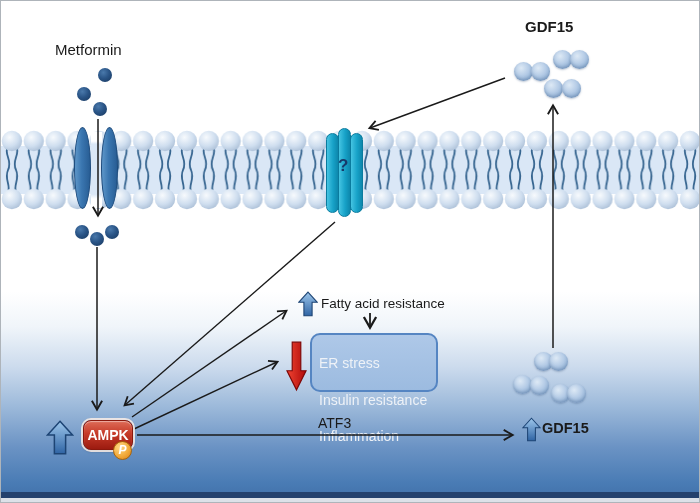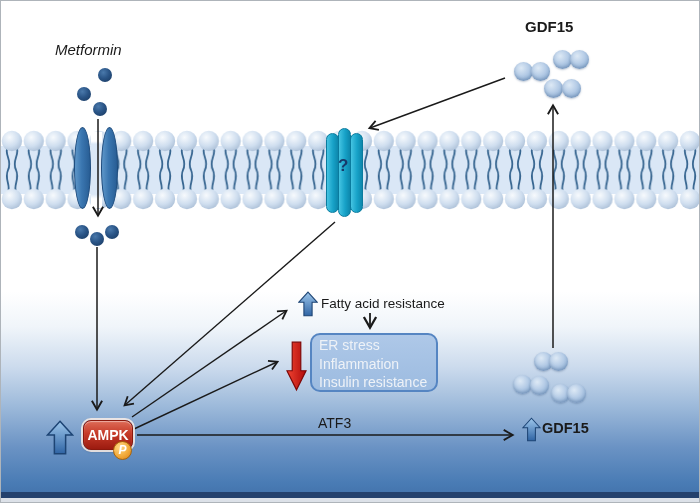--- a/index.html
+++ b/index.html
@@ -13,21 +13,21 @@
     background:linear-gradient(180deg,
       #ffffff 0%, #ffffff 58%,
       #f0f5fa 65%, #ccdbed 73%,
       #9cb9da 81%, #6b93c4 89%,
       #4a7cb5 96%, #3f6fa8 100%);
   }
   .bottom-navy{position:absolute;left:0;right:0;top:491px;height:6px;background:#24416d;}
   .bottom-strip{position:absolute;left:0;right:0;top:497px;height:6px;background:#dce1e8;}
 
   .lbl{position:absolute;color:#1a1a1a;white-space:nowrap;}
-  .metformin{left:54px;top:40px;font-size:15px;font-style:italic;}
+  .metformin{left:54px;top:40px;font-size:15px;}
   .gdf15-top{left:524px;top:17px;font-size:15px;font-weight:bold;}
   .fao-label{left:320px;top:295px;font-size:13.5px;}
   .atf3-label{left:317px;top:414px;font-size:14px;font-weight:normal;}
   .gdf15-bottom{left:541px;top:419px;font-size:14.5px;font-weight:bold;}
   .qmark{left:337px;top:155px;font-size:17px;font-weight:bold;color:#173a6a;z-index:6;}
 
   .membrane-svg{position:absolute;left:0;top:129px;z-index:2;}
   .transporter-gap{position:absolute;left:90px;top:131px;width:11px;height:76px;z-index:3;
     background:linear-gradient(180deg,#ffffff 0%,#ffffff 12%,#dae7f6 16%,#dae7f6 82%,#ffffff 88%,#ffffff 100%);}
   .transporter{position:absolute;width:17px;height:82px;border-radius:50%;z-index:4;
@@ -61,21 +61,21 @@
   .arrows-svg{position:absolute;left:0;top:0;z-index:7;pointer-events:none;}
   .blockarrow{position:absolute;z-index:8;}
   .ba-ampk{left:45px;top:419px;}
   .ba-fao{left:297px;top:290px;}
   .ba-gdf15{left:521px;top:416px;}
   .ba-red{left:285px;top:339px;}
 
   .stress-box{position:absolute;left:309px;top:332px;width:128px;height:59px;z-index:6;
     box-sizing:border-box;border-radius:10px;background:linear-gradient(180deg,#aec8e8 0%,#9cbbe0 100%);
     border:2px solid #5585c2;padding:1px 0 0 7px;}
-  .stress-line{font-size:14px;line-height:18.5px;color:#eef2f7;white-space:nowrap;}
+  .stress-line{font-size:14px;line-height:18.5px;color:#eef2f7;white-space:nowrap;margin-top:18px;}
 
   .ampk-badge{position:absolute;left:82px;top:419px;width:50px;height:30px;z-index:9;
     box-sizing:border-box;border-radius:8px;text-align:center;
     background:linear-gradient(180deg,#de6c58 0%,#c63a28 45%,#9c1b10 100%);
     border:1px solid #8a180d;
     box-shadow:0 0 0 2px rgba(250,238,232,.85), 0 1px 3px rgba(0,0,0,.4), inset 0 1px 1px rgba(255,255,255,.45);
     color:#ffffff;font-weight:bold;font-size:14px;line-height:28px;}
   .p-badge{position:absolute;left:112px;top:440px;width:19px;height:19px;z-index:10;
     box-sizing:border-box;border-radius:50%;text-align:center;
     background:radial-gradient(circle at 35% 30%, #ffd988 0%, #f2ab3c 55%, #d87f15 100%);
@@ -186,22 +186,22 @@
         <linearGradient id="gr1" x1="0" y1="0" x2="1" y2="0">
       <stop offset="0" stop-color="#f04432"></stop>
           <stop offset="1" stop-color="#ae0909"></stop>
         </linearGradient>
       </defs>
     <path d="M6.5 1 L15.5 1 L15.5 31 L21 31 L11 51 L1 31 L6.5 31 Z" fill="url(#gr1)" stroke="#7d0606" stroke-width="1.2"></path>
   </svg>
 
   <div class="stress-box">
     <div class="stress-line">ER stress</div>
+    <div class="stress-line">Insulin resistance</div>
     <div class="stress-line">Inflammation</div>
-    <div class="stress-line">Insulin resistance</div>
   </div>
 
   <div class="ampk-badge">AMPK</div>
   <div class="p-badge">P</div>
 
   <div class="lbl metformin">Metformin</div>
   <div class="lbl gdf15-top">GDF15</div>
   <div class="lbl fao-label">Fatty acid resistance</div>
   <div class="lbl atf3-label">ATF3</div>
   <div class="lbl gdf15-bottom">GDF15</div>

